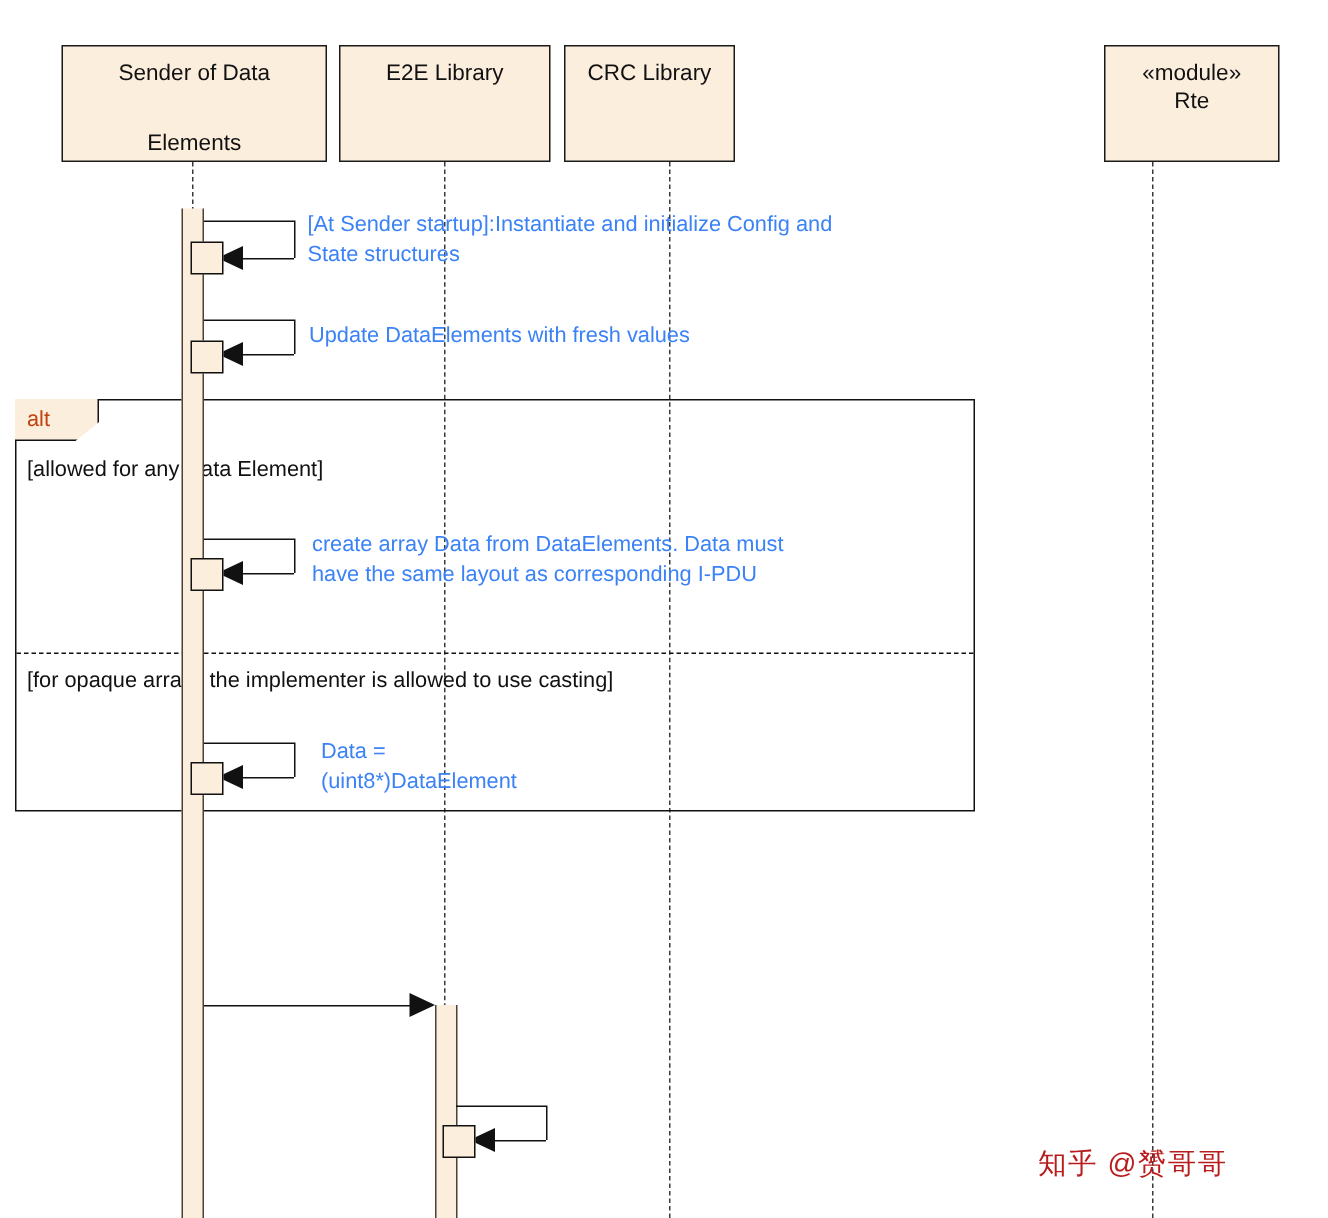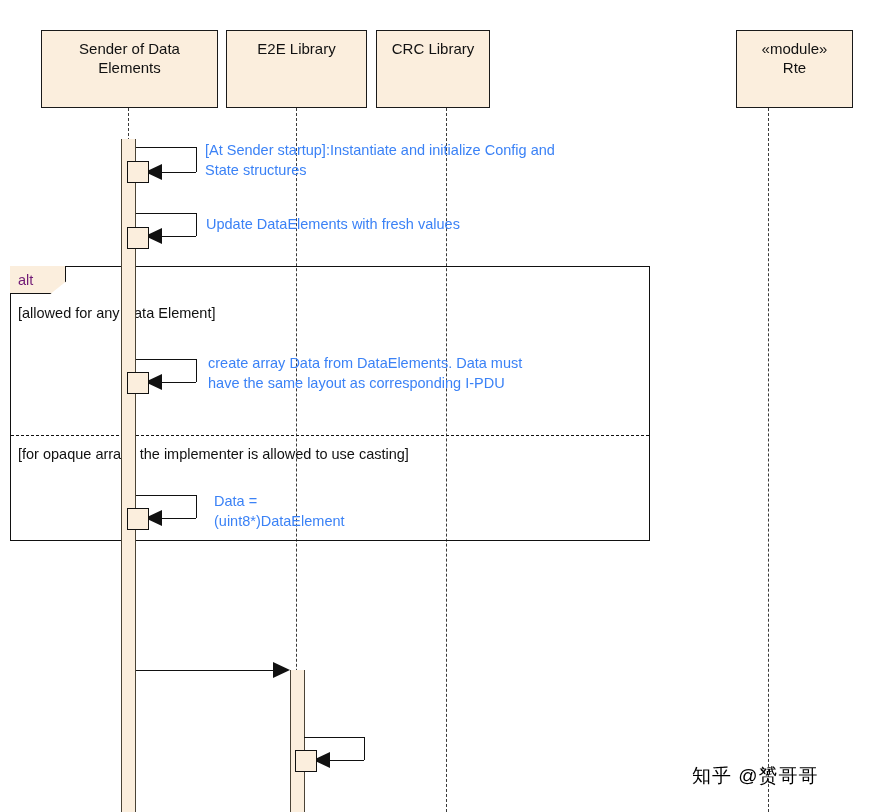--- a/index.html
+++ b/index.html
@@ -109,48 +109,48 @@
     position: absolute;
     box-sizing: border-box;
     background: #fbeedd;
     border-right: 1.6px solid #111111;
     border-bottom: 1.6px solid #111111;
     clip-path: polygon(0 0, 100% 0, 100% 55%, 72% 100%, 0 100%);
     display: flex;
     align-items: center;
     padding-left: 8px;
     font-size: 14.5px;
-    color: #701a75;
+    color: #c2410c;
   }
   .frag-divider {
     position: absolute;
     height: 0;
     border-top: 1.8px dashed #111111;
   }
   .guard {
     position: absolute;
     font-size: 14.5px;
     color: #111111;
     white-space: nowrap;
   }
 
   
   .watermark {
     position: absolute;
     font-size: 19px;
-    color: #000000;
+    color: #b91c1c;
     white-space: nowrap;
     letter-spacing: 1px;
   }
 </style>
 </head>
 <body>
 
 <div id="canvas">
-    <div class="lifeline-box" style="left: 41px; top: 30px; width: 177px; height: 78px;">
+    <div class="lifeline-box" style="left: 41px; top: 30px; width: 177px; height: 78px; gap: 28px;">
       <span class="ln">Sender of Data</span>
       <span class="ln">Elements</span>
     </div>
     <div class="lifeline-stem" style="left: 128px; top: 108px; height: 704px;"></div>
     <div class="lifeline-box" style="left: 226px; top: 30px; width: 141px; height: 78px;">
       <span class="ln">E2E Library</span>
     </div>
     <div class="lifeline-stem" style="left: 296px; top: 108px; height: 704px;"></div>
     <div class="lifeline-box" style="left: 376px; top: 30px; width: 114px; height: 78px;">
       <span class="ln">CRC Library</span>

